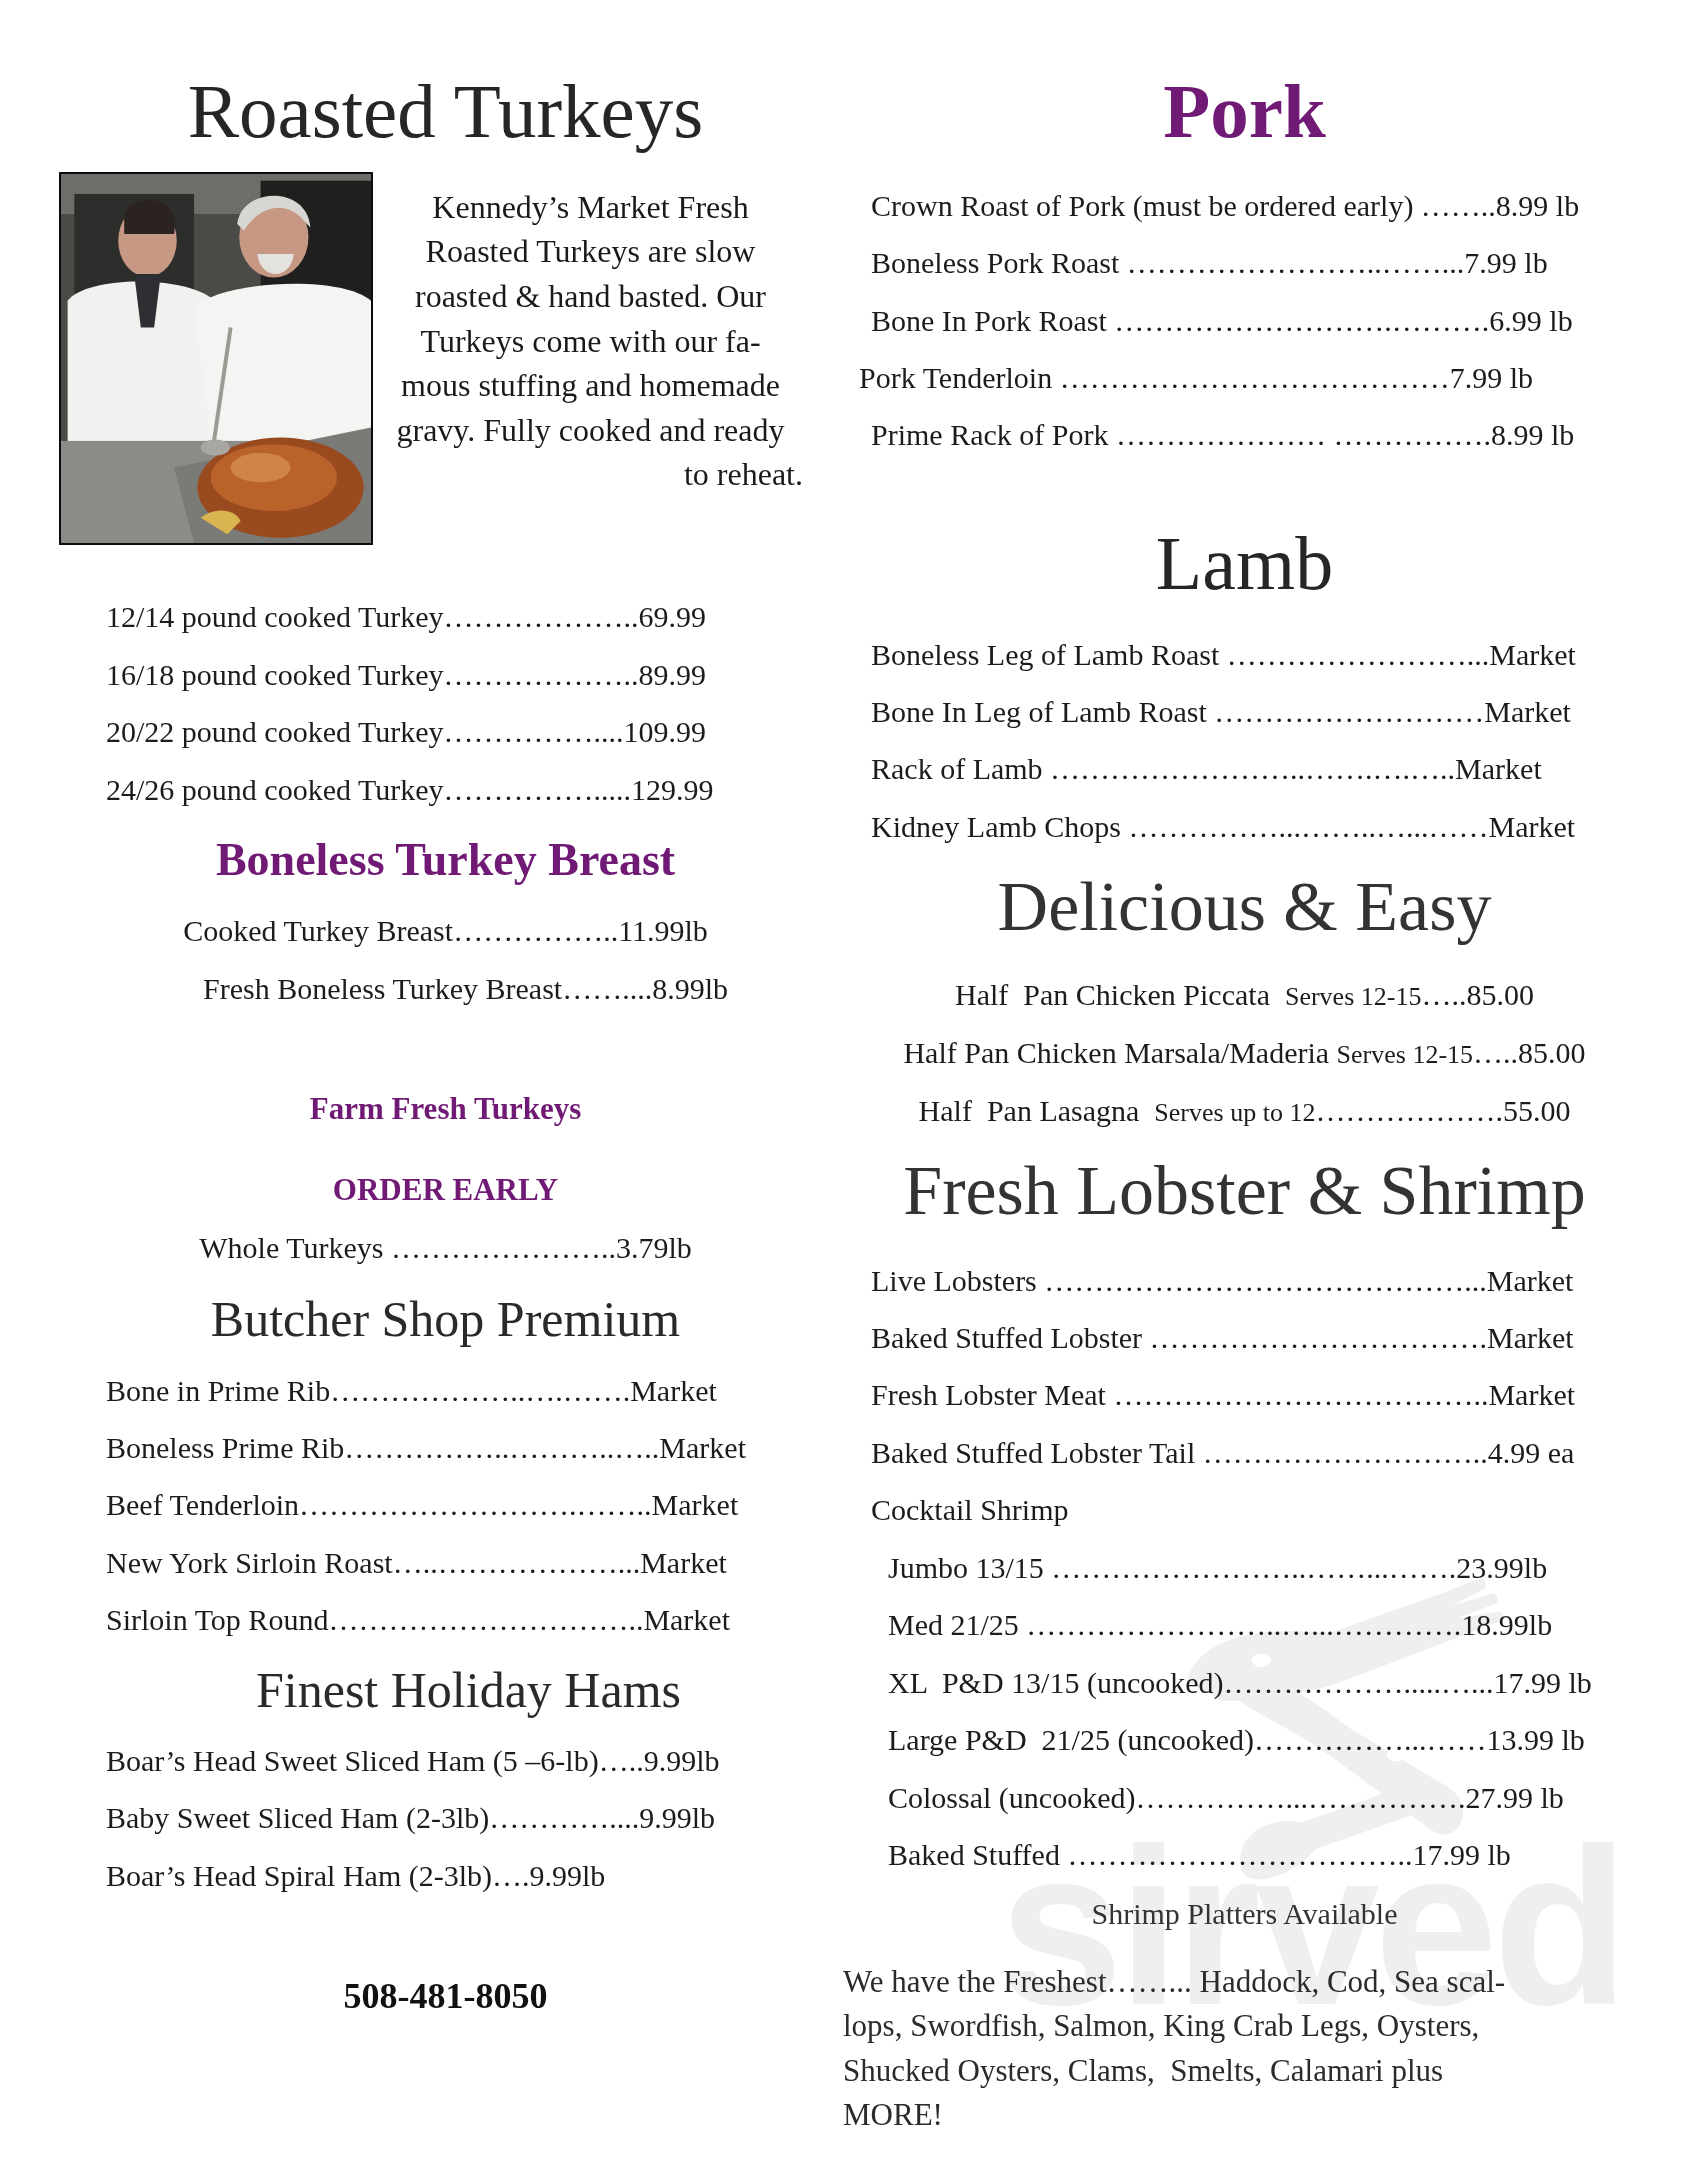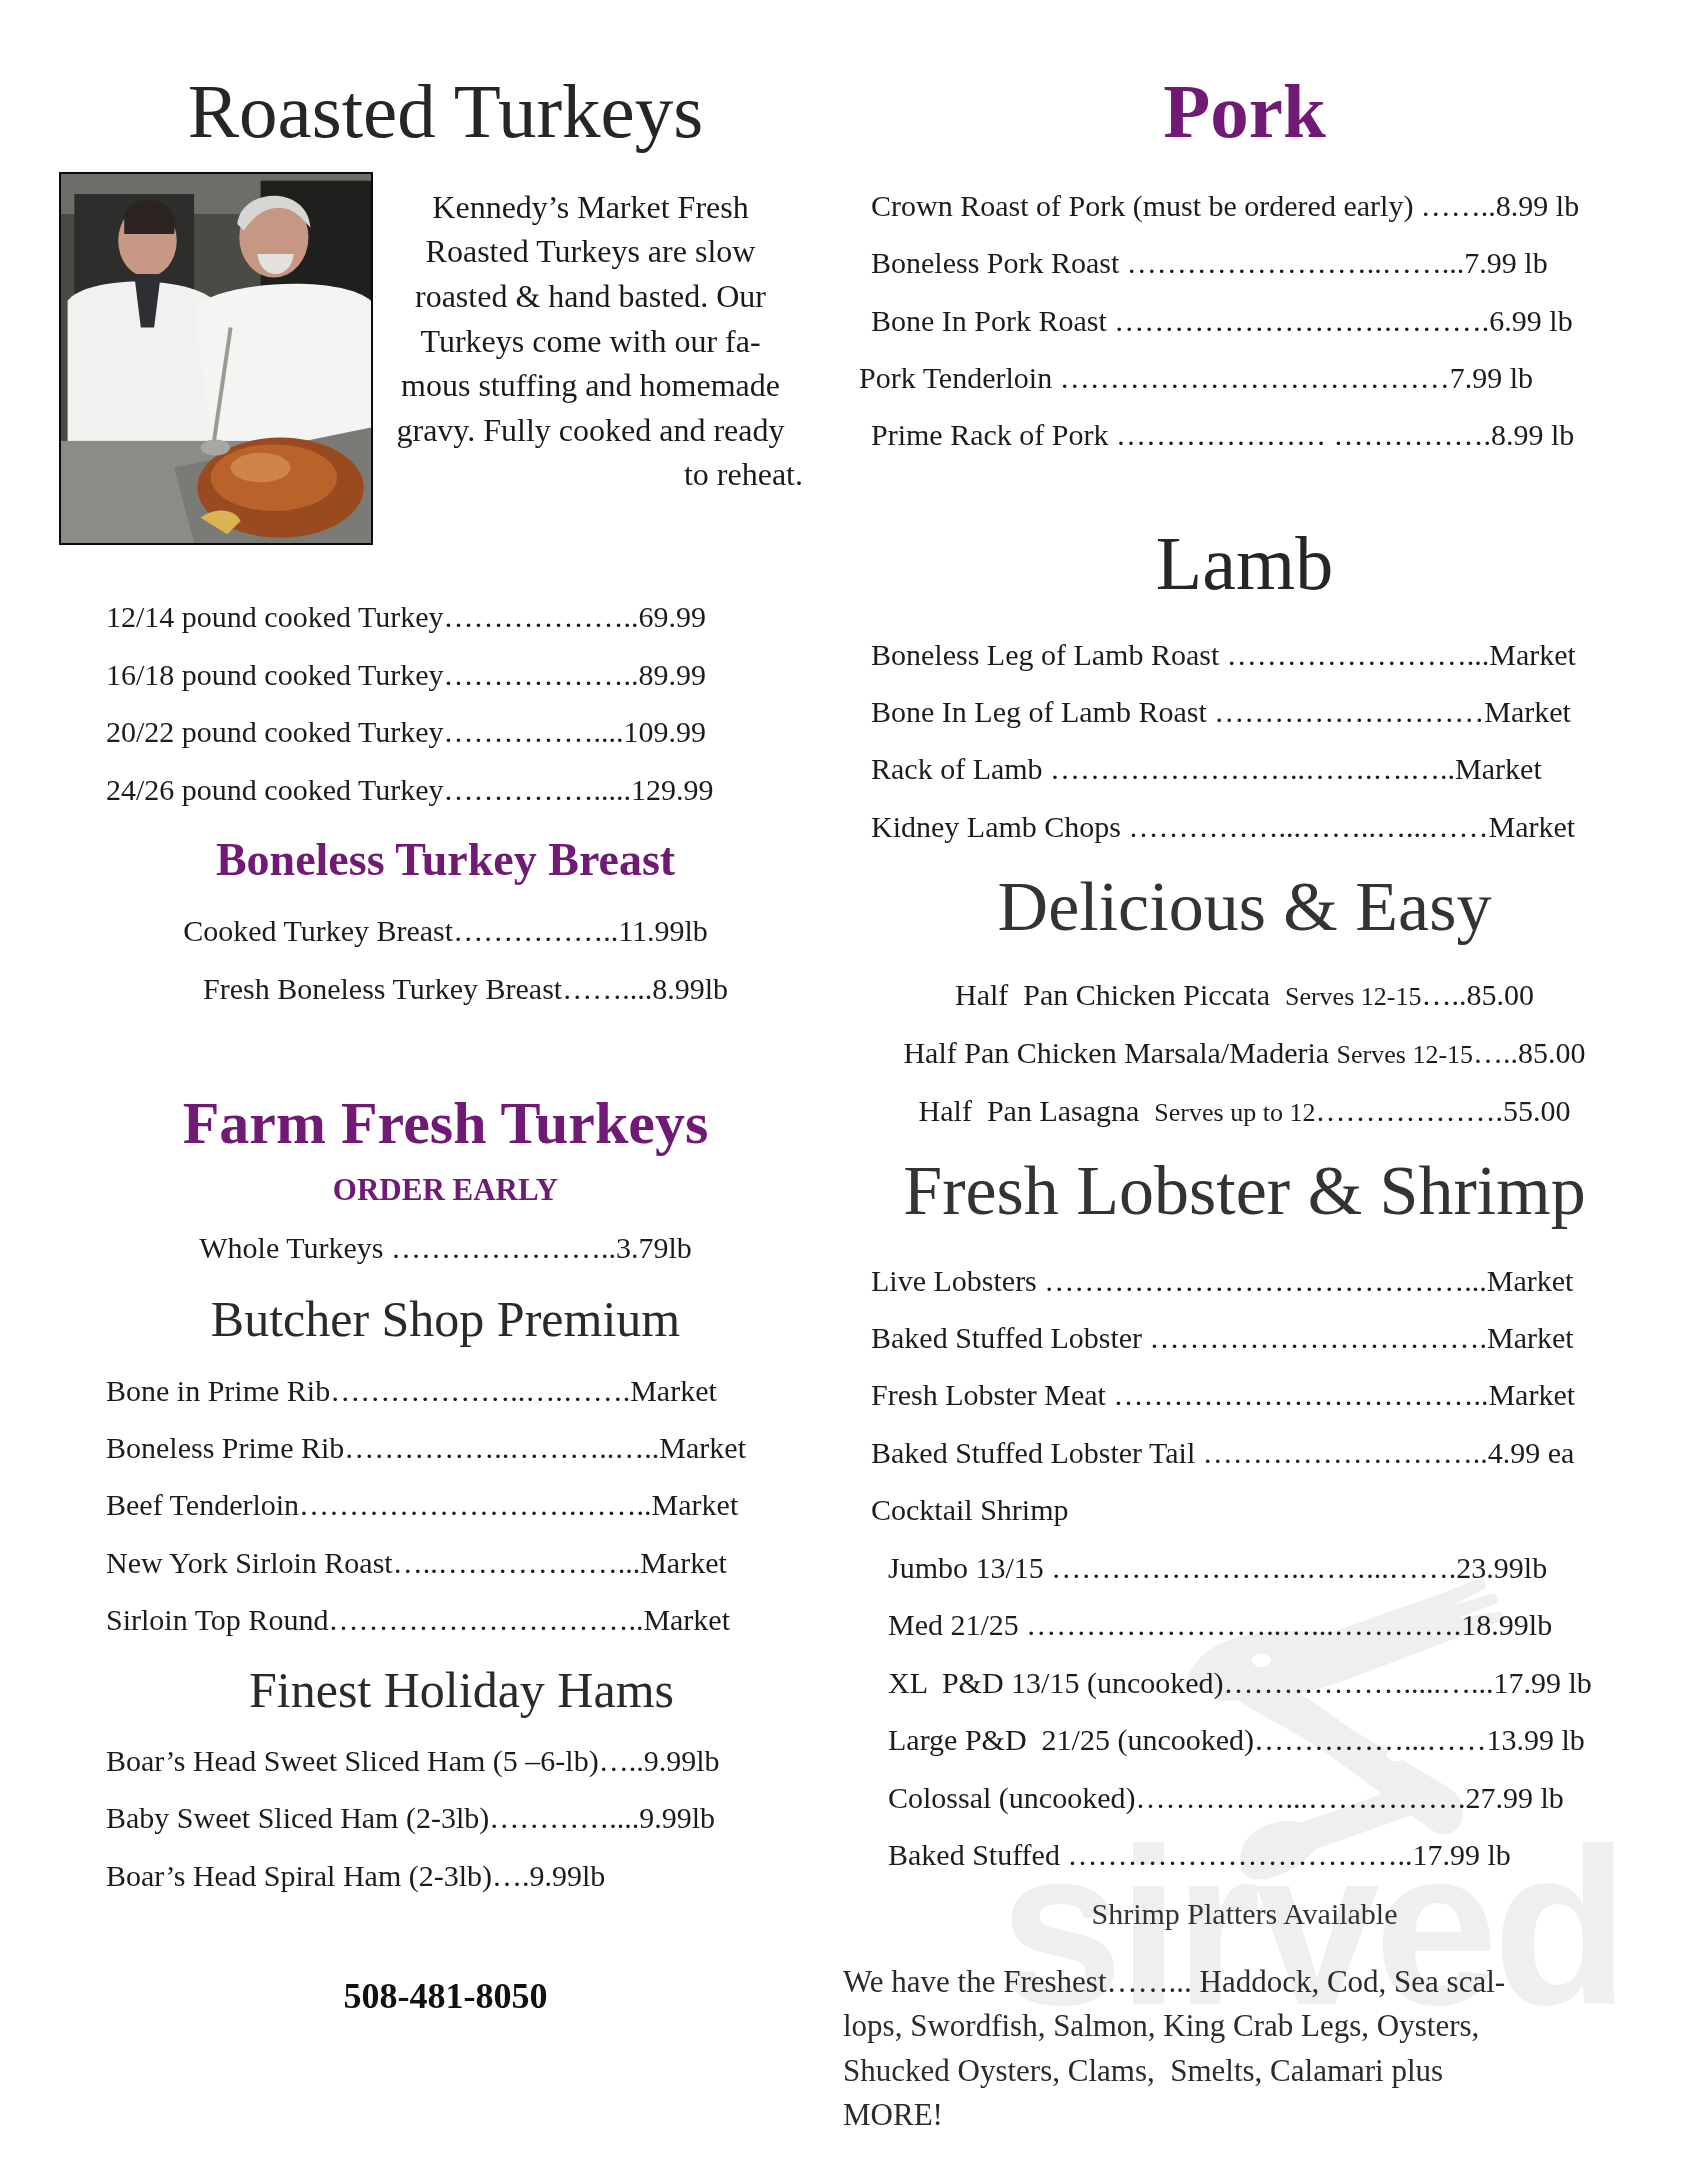--- a/index.html
+++ b/index.html
@@ -93,32 +93,32 @@
 
     <div class="line item" style="left:106px;top:602px;">12/14 pound cooked Turkey………………..69.99</div>
     <div class="line item" style="left:106px;top:660px;">16/18 pound cooked Turkey………………..89.99</div>
     <div class="line item" style="left:106px;top:717px;">20/22 pound cooked Turkey……………....109.99</div>
     <div class="line item" style="left:106px;top:775px;">24/26 pound cooked Turkey…………….....129.99</div>
 
     <div class="line center h-bold" style="left:0;width:891px;top:837px;font-size:46px;">Boneless Turkey Breast</div>
     <div class="line center item" style="left:0;width:891px;top:916px;">Cooked Turkey Breast……………..11.99lb</div>
     <div class="line center item" style="left:0;width:891px;top:974px;margin-left:20px;">Fresh Boneless Turkey Breast……....8.99lb</div>
 
-    <div class="line center h-bold" style="left:0;width:891px;top:1093px;font-size:60px;">Farm Fresh Turkeys</div>
+    <div class="line center h-bold" style="left:0;width:891px;top:1093px;font-size:31px;">Farm Fresh Turkeys</div>
     <div class="line center h-bold" style="left:0;width:891px;top:1174px;font-size:31px;">ORDER EARLY</div>
     <div class="line center item" style="left:0;width:891px;top:1233px;">Whole Turkeys …………………..3.79lb</div>
 
     <div class="line center h-mid" style="left:0;width:891px;top:1294px;">Butcher Shop Premium</div>
     <div class="line item" style="left:106px;top:1376px;">Bone in Prime Rib………………..….…….Market</div>
     <div class="line item" style="left:106px;top:1433px;">Boneless Prime Rib……………..………..…..Market</div>
     <div class="line item" style="left:106px;top:1490px;">Beef Tenderloin……………………….……..Market</div>
     <div class="line item" style="left:106px;top:1548px;">New York Sirloin Roast…..………………...Market</div>
     <div class="line item" style="left:106px;top:1605px;">Sirloin Top Round…………………………..Market</div>
 
-    <div class="line center h-mid" style="left:16px;width:891px;top:1665px;">Finest Holiday Hams</div>
+    <div class="line center h-mid" style="left:0;width:891px;top:1665px;padding-left:23px;">Finest Holiday Hams</div>
     <div class="line item" style="left:106px;top:1746px;">Boar’s Head Sweet Sliced Ham (5 –6-lb)…..9.99lb</div>
     <div class="line item" style="left:106px;top:1803px;">Baby Sweet Sliced Ham (2-3lb)…………....9.99lb</div>
     <div class="line item" style="left:106px;top:1861px;">Boar’s Head Spiral Ham (2-3lb)….9.99lb</div>
 
     <div class="line center phone" style="left:0;width:891px;top:1978px;">508-481-8050</div>
   </div>
 
   <div class="col col-right">
 
     <div class="line center h-bold" style="left:0;width:803px;top:73px;font-size:77px;">Pork</div>

